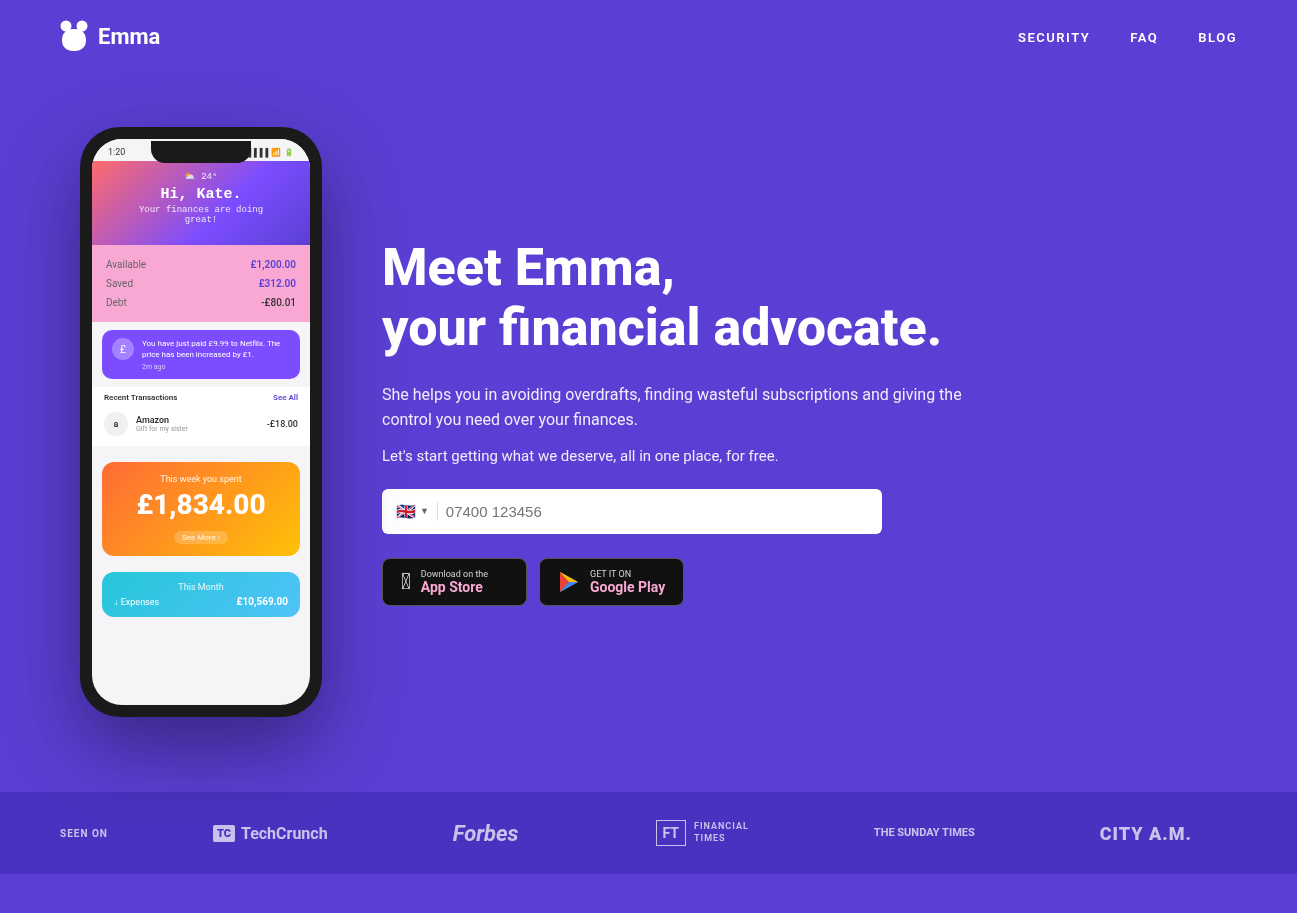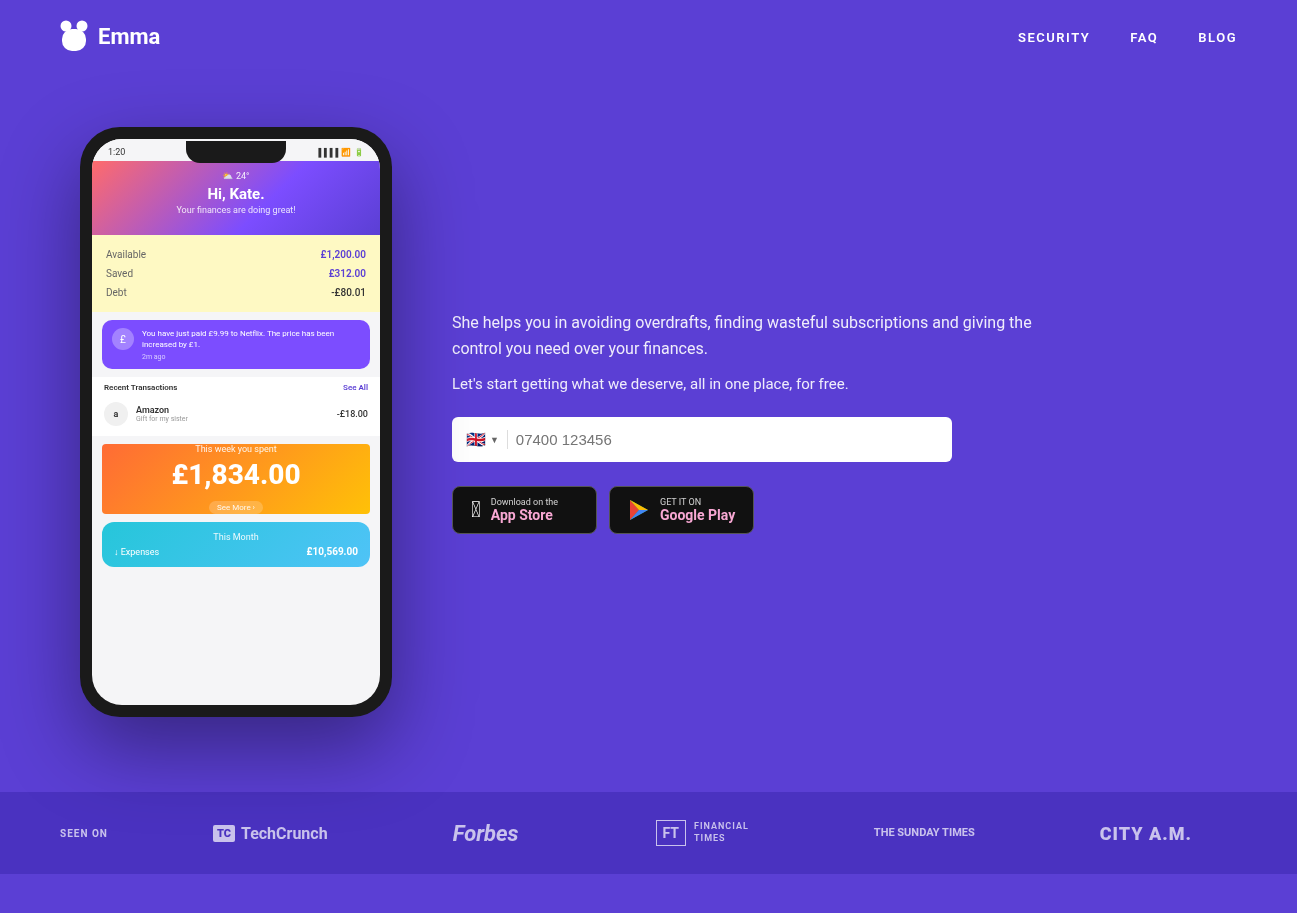--- a/index.html
+++ b/index.html
@@ -48,21 +48,21 @@
       gap: 60px;
       min-height: 720px;
     }
 
     
     .phone-wrapper {
       flex: 0 0 auto;
       position: relative;
     }
     .phone {
-      width: 312px;
+      width: 242px;
       height: 590px;
       background: #1a1a1a;
       border-radius: 40px;
       padding: 12px;
       box-shadow: 0 30px 80px rgba(0,0,0,0.4);
       position: relative;
     }
     .phone-notch {
       position: absolute;
       top: 14px;
@@ -97,40 +97,41 @@
       align-items: center;
       font-size: 8px;
     }
 
     
     .phone-header {
       background: linear-gradient(135deg, #ff6b6b 0%, #7c4dff 60%, #5b3fd4 100%);
       padding: 10px 28px 20px;
       text-align: center;
       position: relative;
+      font-family: Liberation Mono, monospace;
     }
     .phone-greeting {
       font-size: 15px;
       font-weight: 700;
       color: white;
     }
     .phone-subtext {
       font-size: 9px;
       color: rgba(255,255,255,0.85);
       margin-top: 2px;
     }
     .phone-weather {
       font-size: 9px;
       color: rgba(255,255,255,0.9);
       margin-bottom: 4px;
     }
 
     
     .phone-balances {
-      background: #fef9c3;
+      background: #f9a8d4;
       margin: 0;
       padding: 10px 14px;
     }
     .balance-row {
       display: flex;
       justify-content: space-between;
       align-items: center;
       padding: 4px 0;
       font-size: 10px;
     }
@@ -205,23 +206,23 @@
       color: #333;
     }
     .trans-info { flex: 1; }
     .trans-name { font-size: 9px; font-weight: 600; color: #333; }
     .trans-sub { font-size: 7px; color: #999; }
     .trans-amount { font-size: 9px; color: #333; font-weight: 500; }
 
     
     .phone-weekly {
       background: linear-gradient(135deg, #ff6b35 0%, #ffc107 100%);
-      margin: 8px 10px;
-      border-radius: 4px;
-      padding: 0;
+      margin: 16px 10px;
+      border-radius: 12px;
+      padding: 12px;
       text-align: center;
     }
     .weekly-label { font-size: 9px; color: rgba(255,255,255,0.9); }
     .weekly-amount { font-size: 28px; font-weight: 800; color: white; margin: 4px 0; }
     .weekly-see-more {
       font-size: 8px;
       color: rgba(255,255,255,0.9);
       background: rgba(255,255,255,0.2);
       border-radius: 10px;
       padding: 2px 8px;
@@ -498,20 +499,24 @@
             <span class="month-expenses">↓ Expenses</span>
             <span class="month-amount">£10,569.00</span>
           </div>
         </div>
 
       </div>
     </div>
   </div>
 
   <div class="hero-content">
+    <h1 class="hero-title">
+      <span>Meet Emma,</span><br>
+      <span>your financial advocate.</span>
+    </h1>
     <p class="hero-desc">She helps you in avoiding overdrafts, finding wasteful subscriptions and giving the control you need over your finances.</p>
     <p class="hero-cta-text">Let's start getting what we deserve, all in one place, for free.</p>
 
     <div class="input-row">
       <div class="phone-input-wrapper">
         <div class="flag-selector">
           <span class="flag-emoji">🇬🇧</span>
           <span class="flag-arrow">▼</span>
         </div>
         <input class="phone-input" type="tel" placeholder="07400 123456" style="">

